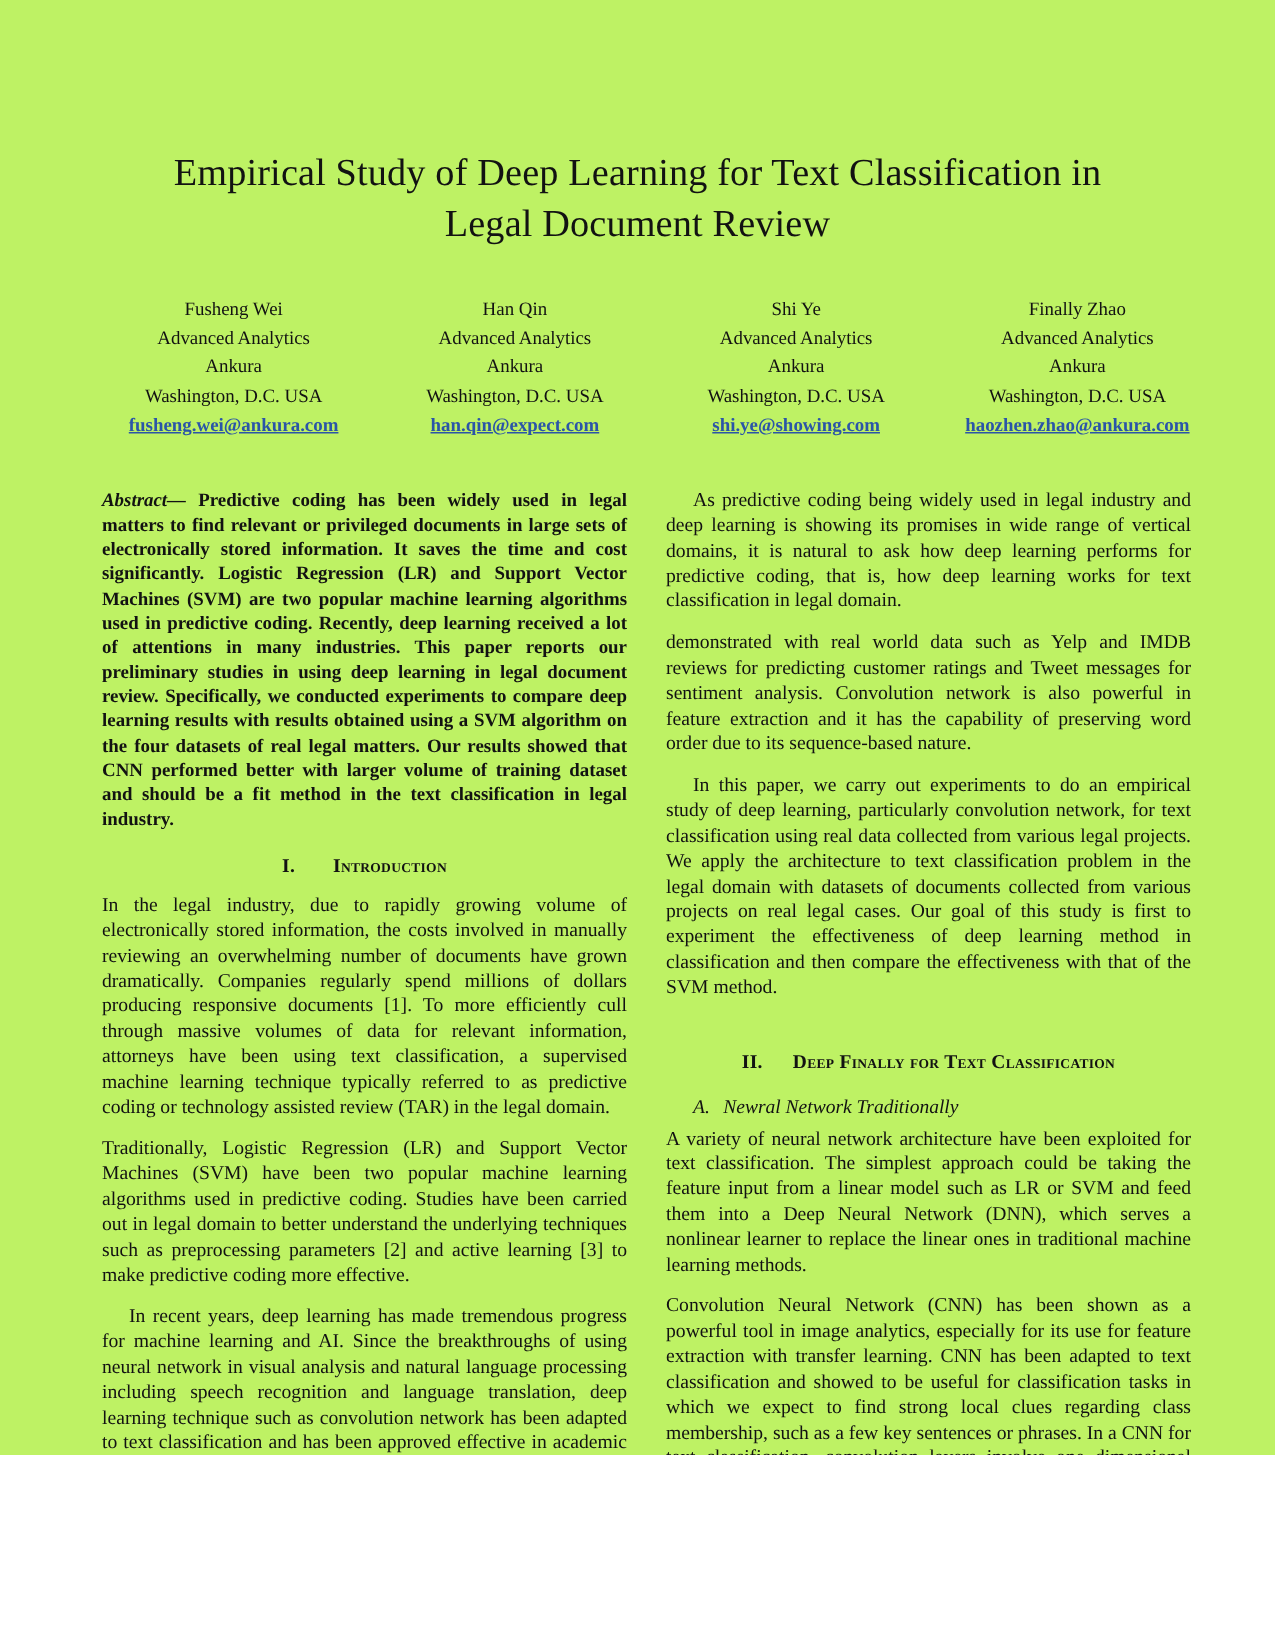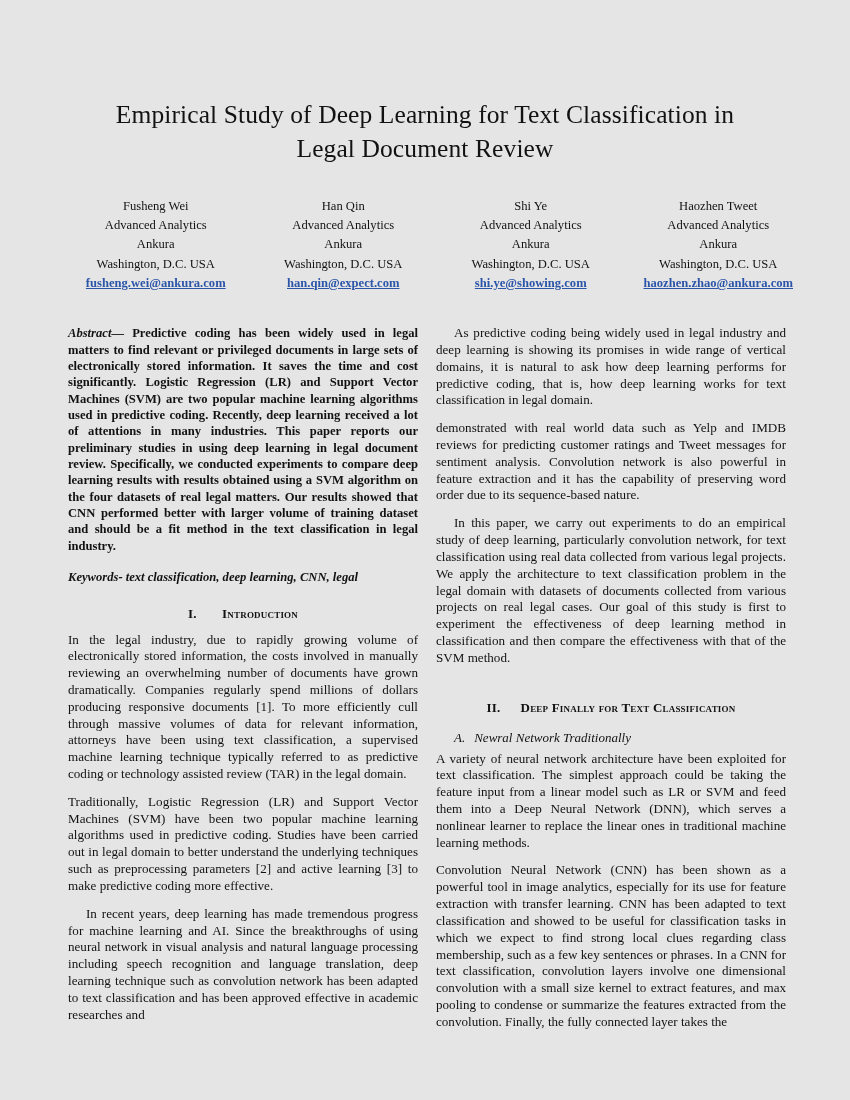--- a/index.html
+++ b/index.html
@@ -10,24 +10,24 @@
   body {
     width: 850px;
     height: 1100px;
     font-family: "Liberation Serif", "DejaVu Serif", serif;
     color: #121212;
     -webkit-font-smoothing: antialiased;
   }
   .page {
     position: relative;
     width: 850px;
-    height: 1100px;
+    height: 970px;
     box-sizing: border-box;
     padding: 0;
-    background: #e5e5e5;
+    background: #bef264;
     overflow: hidden;
   }
 
   
   .title-block {
     padding: 98px 92px 0 92px;
   }
   .paper-title {
     font-family: "Liberation Serif", "DejaVu Serif", serif;
     font-size: 25.5px;
@@ -54,23 +54,23 @@
   .author .email {
     color: #2b55a8;
     text-decoration: underline;
     display: inline-block;
     font-weight: bold;
   }
 
   
   .columns {
     display: flex;
+    gap: 26px;
     padding: 32px 64px 0 68px;
     box-sizing: border-box;
-    justify-content: space-between;
   }
   .col {
     width: 350px;
     flex: 0 0 350px;
   }
 
   p.para {
     margin: 0 0 11px 0;
     font-size: 13.1px;
     line-height: 1.285;
@@ -165,36 +165,35 @@
 
     <div class="author">
       <span class="ln">Shi Ye</span>
       <span class="ln">Advanced Analytics</span>
       <span class="ln">Ankura</span>
       <span class="ln">Washington, D.C. USA</span>
       <span class="ln"><a class="email" href="#">shi.ye@showing.com</a></span>
     </div>
 
     <div class="author">
-      <span class="ln">Haozhen Tweet</span>
+      <span class="ln">Finally Zhao</span>
       <span class="ln">Advanced Analytics</span>
       <span class="ln">Ankura</span>
       <span class="ln">Washington, D.C. USA</span>
       <span class="ln"><a class="email" href="#">haozhen.zhao@ankura.com</a></span>
     </div>
 
   </div>
 
   <div class="columns">
 
     <div class="col">
 
       <p class="abstract"><span class="lead">Abstract—</span> <span>Predictive coding has been widely used in legal matters to find relevant or privileged documents in large sets of electronically stored information. It saves the time and cost significantly. Logistic Regression (LR) and Support Vector Machines (SVM) are two popular machine learning algorithms used in predictive coding. Recently, deep learning received a lot of attentions in many industries. This paper reports our preliminary studies in using deep learning in legal document review. Specifically, we conducted experiments to compare deep learning results with results obtained using a SVM algorithm on the four datasets of real legal matters. Our results showed that CNN performed better with larger volume of training dataset and should be a fit method in the text classification in legal industry.</span></p>
 
-      <p class="keywords">Keywords- text classification, deep learning, CNN, legal</p>
 
       <h2 class="section"><span class="sec-inner"><span class="num">I.</span><span>Introduction</span></span></h2>
 
       <p class="para">In the legal industry, due to rapidly growing volume of electronically stored information, the costs involved in manually reviewing an overwhelming number of documents have grown dramatically. Companies regularly spend millions of dollars producing responsive documents [1]. To more efficiently cull through massive volumes of data for relevant information, attorneys have been using text classification, a supervised machine learning technique typically referred to as predictive coding or technology assisted review (TAR) in the legal domain.</p>
       <p class="para">Traditionally, Logistic Regression (LR) and Support Vector Machines (SVM) have been two popular machine learning algorithms used in predictive coding. Studies have been carried out in legal domain to better understand the underlying techniques such as preprocessing parameters [2] and active learning [3] to make predictive coding more effective.</p>
       <p class="para indent">In recent years, deep learning has made tremendous progress for machine learning and AI. Since the breakthroughs of using neural network in visual analysis and natural language processing including speech recognition and language translation, deep learning technique such as convolution network has been adapted to text classification and has been approved effective in academic researches and</p>
 
     </div>
 
     <div class="col">

